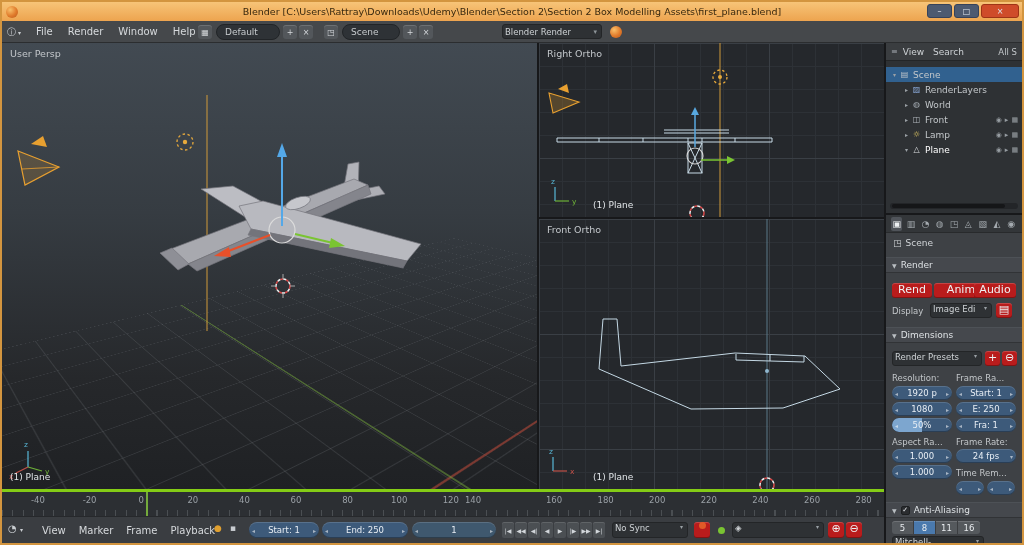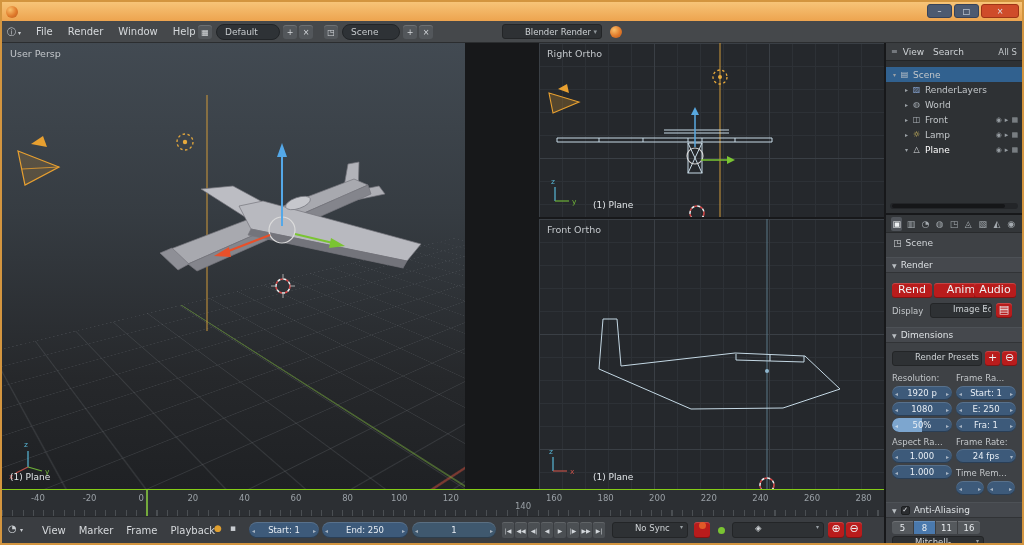--- a/index.html
+++ b/index.html
@@ -16,21 +16,21 @@
 .topbar{position:absolute;left:0;top:19px;right:0;height:22px;background:#45484b;border-bottom:1px solid #2b2d2f}
 .topbar .menus{position:absolute;left:34px;top:0;bottom:0;display:flex;align-items:center}
 .menu-item{font-size:10px;color:#d6d9dc;margin-right:15px;white-space:nowrap}
 .hicon{position:absolute;top:4px;height:15px;display:flex;align-items:center;gap:2px;color:#c9cdd1;font-size:9px}
 .hfield{position:absolute;top:3px;height:16px;background:#2e3236;border:1px solid #212427;border-radius:9px;color:#c6cacd;font-size:9px;display:flex;align-items:center;padding:0 8px;white-space:nowrap}
 .hfield.dd::after{content:"▾";margin-left:6px;font-size:7px;color:#8f959a}
 .sq{position:absolute;top:4px;width:14px;height:14px;background:#53575b;border-radius:3px;font-size:8px;display:flex;align-items:center;justify-content:center;color:#d6d9dc;box-shadow:inset 0 1px 0 rgba(255,255,255,.15)}
 .stats{position:absolute;left:622px;right:2px;top:6px;font-size:8.5px;color:#bfc3c7;white-space:nowrap;overflow:hidden}
 
 .vp{position:absolute;overflow:hidden}
-.vp-main{left:0;top:41px;width:463px;height:446px;background:linear-gradient(#424a52 0%,#363c42 38%,#26282b 75%,#1f2124 100%)}
+.vp-main{left:0;top:41px;width:535px;height:446px;background:linear-gradient(#424a52 0%,#363c42 38%,#26282b 75%,#1f2124 100%)}
 .vp-right{left:537px;top:41px;width:345px;height:174px}
 .vp-front{left:537px;top:217px;width:345px;height:270px}
 .ortho{background-color:#25282c;background-image:linear-gradient(#3a3f45 1px,transparent 1px),linear-gradient(90deg,#3a3f45 1px,transparent 1px),linear-gradient(#2d3136 1px,transparent 1px),linear-gradient(90deg,#2d3136 1px,transparent 1px);background-size:115px 115px,115px 115px,23px 23px,23px 23px}
 .vp-label{position:absolute;left:8px;top:5px;font-size:9.5px;color:#c3c7cb;z-index:5}
 .obj-label{position:absolute;bottom:7px;font-size:9px;color:#e2e6e9;z-index:5}
 .pgrid{position:absolute;left:-300px;top:70px;width:1200px;height:900px;background-image:linear-gradient(rgba(135,140,146,.20) 1px,transparent 1px),linear-gradient(90deg,rgba(135,140,146,.20) 1px,transparent 1px);background-size:46px 46px;transform-origin:50% 30%;transform:perspective(500px) rotateX(60deg) rotateZ(-38deg)}
 .pgrid .gx{position:absolute;left:0;right:0;top:50%;height:2px;background:rgba(195,75,58,.55)}
 .pgrid .gy{position:absolute;top:0;bottom:0;left:50%;width:2px;background:rgba(115,165,60,.5)}
 .vp svg{position:absolute;left:0;top:0;z-index:4}
 
@@ -51,55 +51,56 @@
 
 .props{position:absolute;left:884px;top:213px;width:136px;height:328px;background:#3e4145;overflow:hidden}
 .ptabs{height:18px;background:#333639;display:flex;align-items:center;gap:3px;padding:0 5px;border-bottom:1px solid #282a2c}
 .ptab{font-size:9px;color:#a5abb0;width:12px;height:14px;text-align:center;line-height:14px}
 .ptab.active{color:#eef1f3;background:#50545a;border-radius:2px}
 .pcrumb{position:absolute;left:0;top:19px;height:18px;display:flex;align-items:center;gap:4px;padding:0 7px;font-size:9px;color:#d2d6d9}
 .phead{position:absolute;left:0;right:0;height:16px;display:flex;align-items:center;gap:4px;font-size:9px;color:#dde1e4;padding:0 6px;background:#45484d;border-top:1px solid #4d5156;border-bottom:1px solid #313336}
 .tri{font-size:6px;color:#b9bec2}
 .plabel{position:absolute;font-size:8.5px;color:#c2c6c9;white-space:nowrap}
 .btn{position:absolute;background:#b91c1c;border-radius:3px;color:#eef1f3;font-size:11px;display:flex;align-items:flex-start;justify-content:center;height:15px;box-shadow:inset 0 1px 0 rgba(255,255,255,.18),inset 0 -1px 0 rgba(0,0,0,.3);white-space:nowrap;overflow:hidden}
-.dd{position:absolute;background:#2e3134;border:1px solid #232527;border-radius:3px;color:#ced2d5;font-size:8.5px;display:flex;height:15px;padding:0 14px 0 22px;white-space:nowrap;overflow:hidden}
+.dd{position:absolute;background:#2e3134;border:1px solid #232527;border-radius:3px;color:#ced2d5;font-size:8.5px;display:flex;height:15px;padding:0 14px 0 2px;white-space:nowrap;overflow:hidden}
 .dd::after{content:"▾";position:absolute;right:4px;font-size:6px;color:#9aa0a5}
 .nfield{position:absolute;background:#3d5a7a;border-radius:8px;color:#e8eef4;font-size:8.5px;display:flex;align-items:center;justify-content:center;height:14px;box-shadow:inset 0 1px 0 rgba(255,255,255,.14),inset 0 -1px 0 rgba(0,0,0,.3);overflow:hidden;white-space:nowrap}
 .nfield::before{content:"◂";position:absolute;left:3px;font-size:6px;color:rgba(255,255,255,.55);z-index:2}
 .nfield::after{content:"▸";position:absolute;right:3px;font-size:6px;color:rgba(255,255,255,.55);z-index:2}
 .nfield span{position:relative;z-index:2}
 .nfield .fill{position:absolute;left:0;top:0;bottom:0;width:50%;background:#7da6cf;border-radius:8px 0 0 8px;z-index:1}
 .nfield.menu::before{content:""}
 .nfield.menu::after{content:"▾";font-size:6px}
 .cbx{width:9px;height:9px;background:#2b2d30;border:1px solid #1d1f21;border-radius:2px;display:inline-flex;align-items:center;justify-content:center;font-size:7px;color:#e8ebee}
 .segs{position:absolute;display:flex}
 .seg{width:22px;height:13px;background:#55595d;display:flex;align-items:center;justify-content:center;font-size:8.5px;color:#e9ecef;border-right:1px solid #3b3d40;box-shadow:inset 0 1px 0 rgba(255,255,255,.15)}
 .seg:first-child{border-radius:3px 0 0 3px}
 .seg:last-child{border-radius:0 3px 3px 0;border-right:none}
 .seg.active{background:#4a79ad}
 
-.ruler{position:absolute;left:0;top:487px;width:882px;height:27px;background:#2c2f33;border-top:1px solid #84cc16}
+.ruler{position:absolute;left:0;top:487px;width:882px;height:27px;background:#2c2f33;border-top:3px solid #84cc16}
 .ruler .ticks{position:absolute;left:0;right:0;bottom:0;height:6px;background:repeating-linear-gradient(90deg,#4a4e52 0 1px,transparent 1px 10.3px)}
 .tick-label{position:absolute;top:3px;transform:translateX(-50%);font-size:8.5px;color:#9aa0a6}
 .playhead{position:absolute;left:144px;top:0;bottom:0;width:2px;background:#74aa3c}
 .tbar{position:absolute;left:0;top:514px;width:882px;height:27px;background:#3a3d41;border-top:1px solid #26282b}
 .tbar .menus{position:absolute;left:40px;top:0;bottom:0;display:flex;align-items:center}
 .tbar .menu-item{margin-right:13px}
 .pb{position:absolute;left:500px;top:5px;display:flex;gap:1px}
 .pb-btn{width:12px;height:16px;background:#4b4f53;border-radius:2px;color:#d2d6da;font-size:6px;display:flex;align-items:center;justify-content:center;box-shadow:inset 0 1px 0 rgba(255,255,255,.12)}
 .tico{position:absolute;top:6px;font-size:10px;color:#c9cdd1}
 .dot{width:7px;height:7px;border-radius:50%}
 </style>
 </head>
 <body>
 
 <div class="window">
 
   <div class="titlebar">
     <div class="blender-logo"></div>
+    <div class="title-text">Blender [C:\Users\Rattray\Downloads\Udemy\Blender\Section 2\Section 2 Box Modelling Assets\first_plane.blend]</div>
     <div class="winbtns">
       <span class="wbtn">–</span>
       <span class="wbtn">□</span>
       <span class="wbtn close">×</span>
     </div>
   </div>
 
   <div class="topbar">
     <span class="hicon" style="left:5px">
       <span>ⓘ</span>
@@ -447,21 +448,21 @@
     <div>
         <span class="tick-label" style="left: 36px;">-40</span>
         <span class="tick-label" style="left: 87.6px;">-20</span>
         <span class="tick-label" style="left: 139.2px;">0</span>
         <span class="tick-label" style="left: 190.8px;">20</span>
         <span class="tick-label" style="left: 242.4px;">40</span>
         <span class="tick-label" style="left: 294px;">60</span>
         <span class="tick-label" style="left: 345.6px;">80</span>
         <span class="tick-label" style="left: 397.2px;">100</span>
         <span class="tick-label" style="left: 448.8px;">120</span>
-        <span class="tick-label" style="left: 521px; margin-top: 8px;">140</span>
+        <span class="tick-label" style="left: 471px;">140</span>
         <span class="tick-label" style="left: 552px;">160</span>
         <span class="tick-label" style="left: 603.6px;">180</span>
         <span class="tick-label" style="left: 655.2px;">200</span>
         <span class="tick-label" style="left: 706.8px;">220</span>
         <span class="tick-label" style="left: 758.4px;">240</span>
         <span class="tick-label" style="left: 810px;">260</span>
         <span class="tick-label" style="left: 861.6px;">280</span>
       </div>
     <div class="playhead"></div>
   </div>

